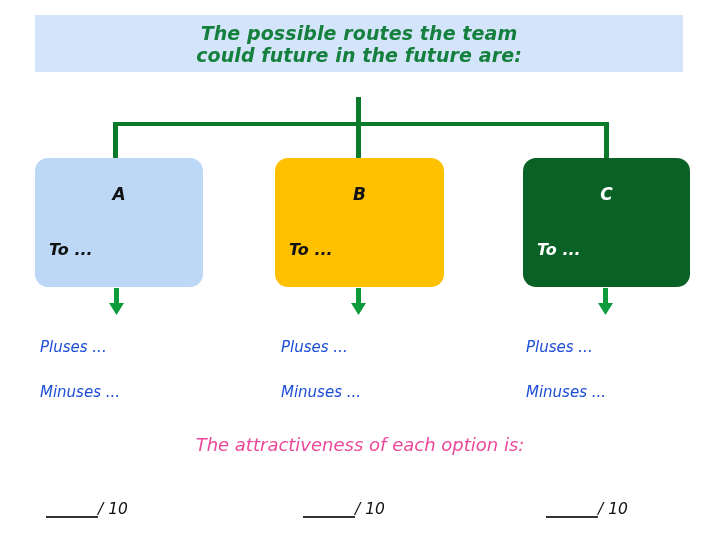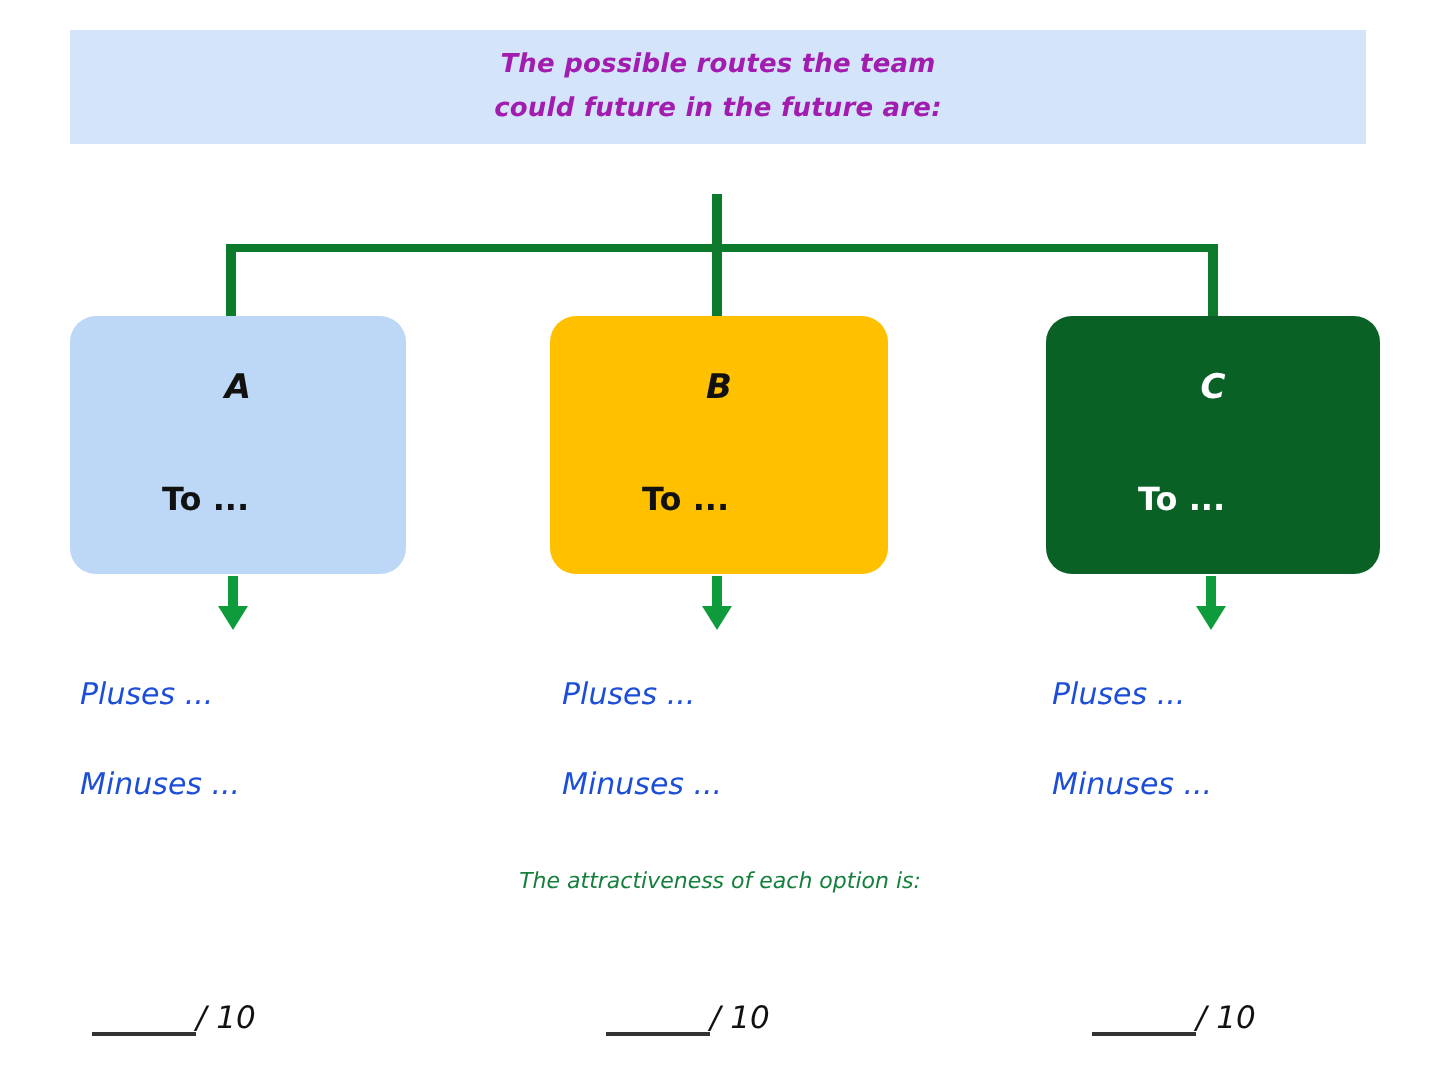--- a/index.html
+++ b/index.html
@@ -29,23 +29,23 @@
     background: #d4e5fb;
     display: flex;
     flex-direction: column;
     align-items: center;
     justify-content: center;
   }
   .banner-line {
     font-family: "DejaVu Sans", sans-serif;
     font-style: italic;
     font-weight: 600;
-    font-size: 13px;
+    font-size: 19px;
     line-height: 22px;
-    color: #a21caf;
+    color: #15803d;
     letter-spacing: 0.1px;
     white-space: nowrap;
   }
 
   
   .conn {
     position: absolute;
     background: #0b7a2b;
   }
   .conn-stem {
@@ -101,24 +101,24 @@
     font-style: italic;
     font-weight: bold;
     font-size: 17px;
     color: #111111;
   }
   .box-sub {
     position: absolute;
     left: 14px;
     top: 82px;
     font-family: "DejaVu Sans", sans-serif;
+    font-style: italic;
     font-weight: bold;
     font-size: 16px;
     color: #111111;
-    margin-left: 32px;
   }
   .box-c .box-letter,
   .box-c .box-sub {
     color: #ffffff;
   }
 
   
   .arrow {
     position: absolute;
     top: 288px;
@@ -146,22 +146,22 @@
 
   
   .caption {
     position: absolute;
     left: 0;
     right: 0;
     top: 434px;
     text-align: center;
     font-family: "DejaVu Sans", sans-serif;
     font-style: italic;
-    font-size: 11px;
-    color: #15803d;
+    font-size: 18px;
+    color: #ec4899;
   }
 
   
   .score {
     position: absolute;
     top: 500px;
     display: flex;
     align-items: flex-end;
     font-family: "DejaVu Sans", sans-serif;
     font-style: italic;

